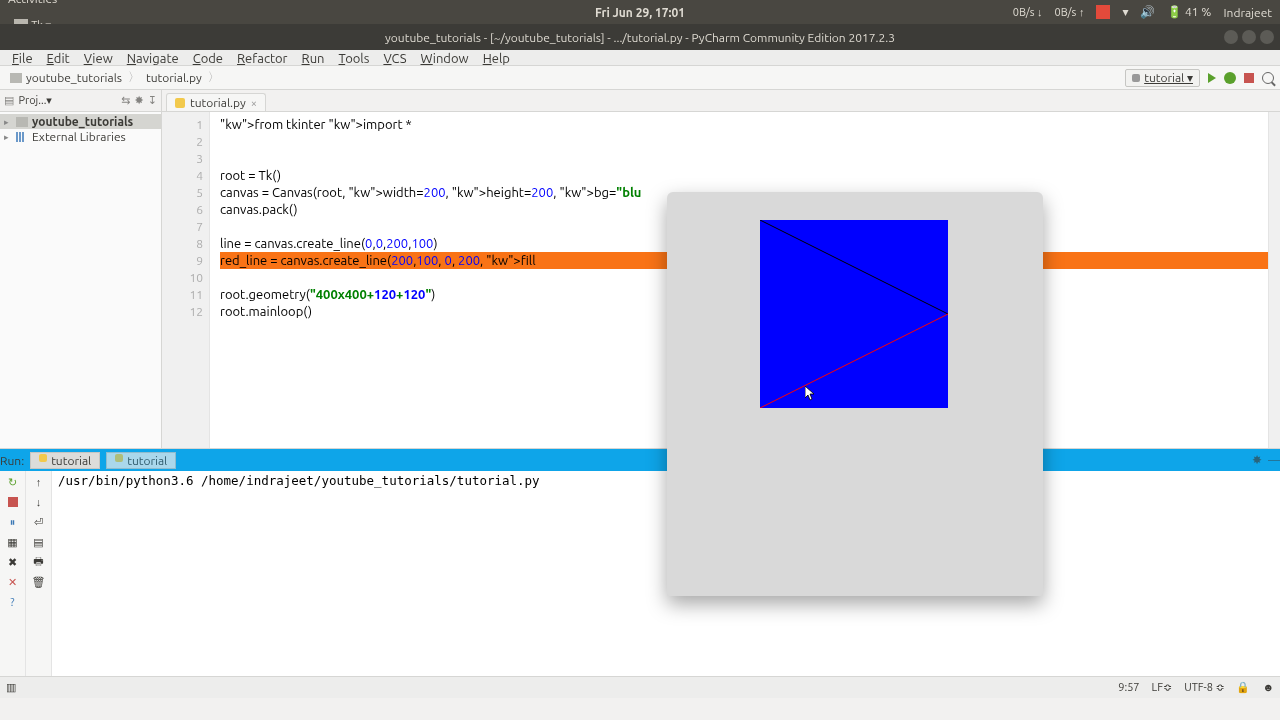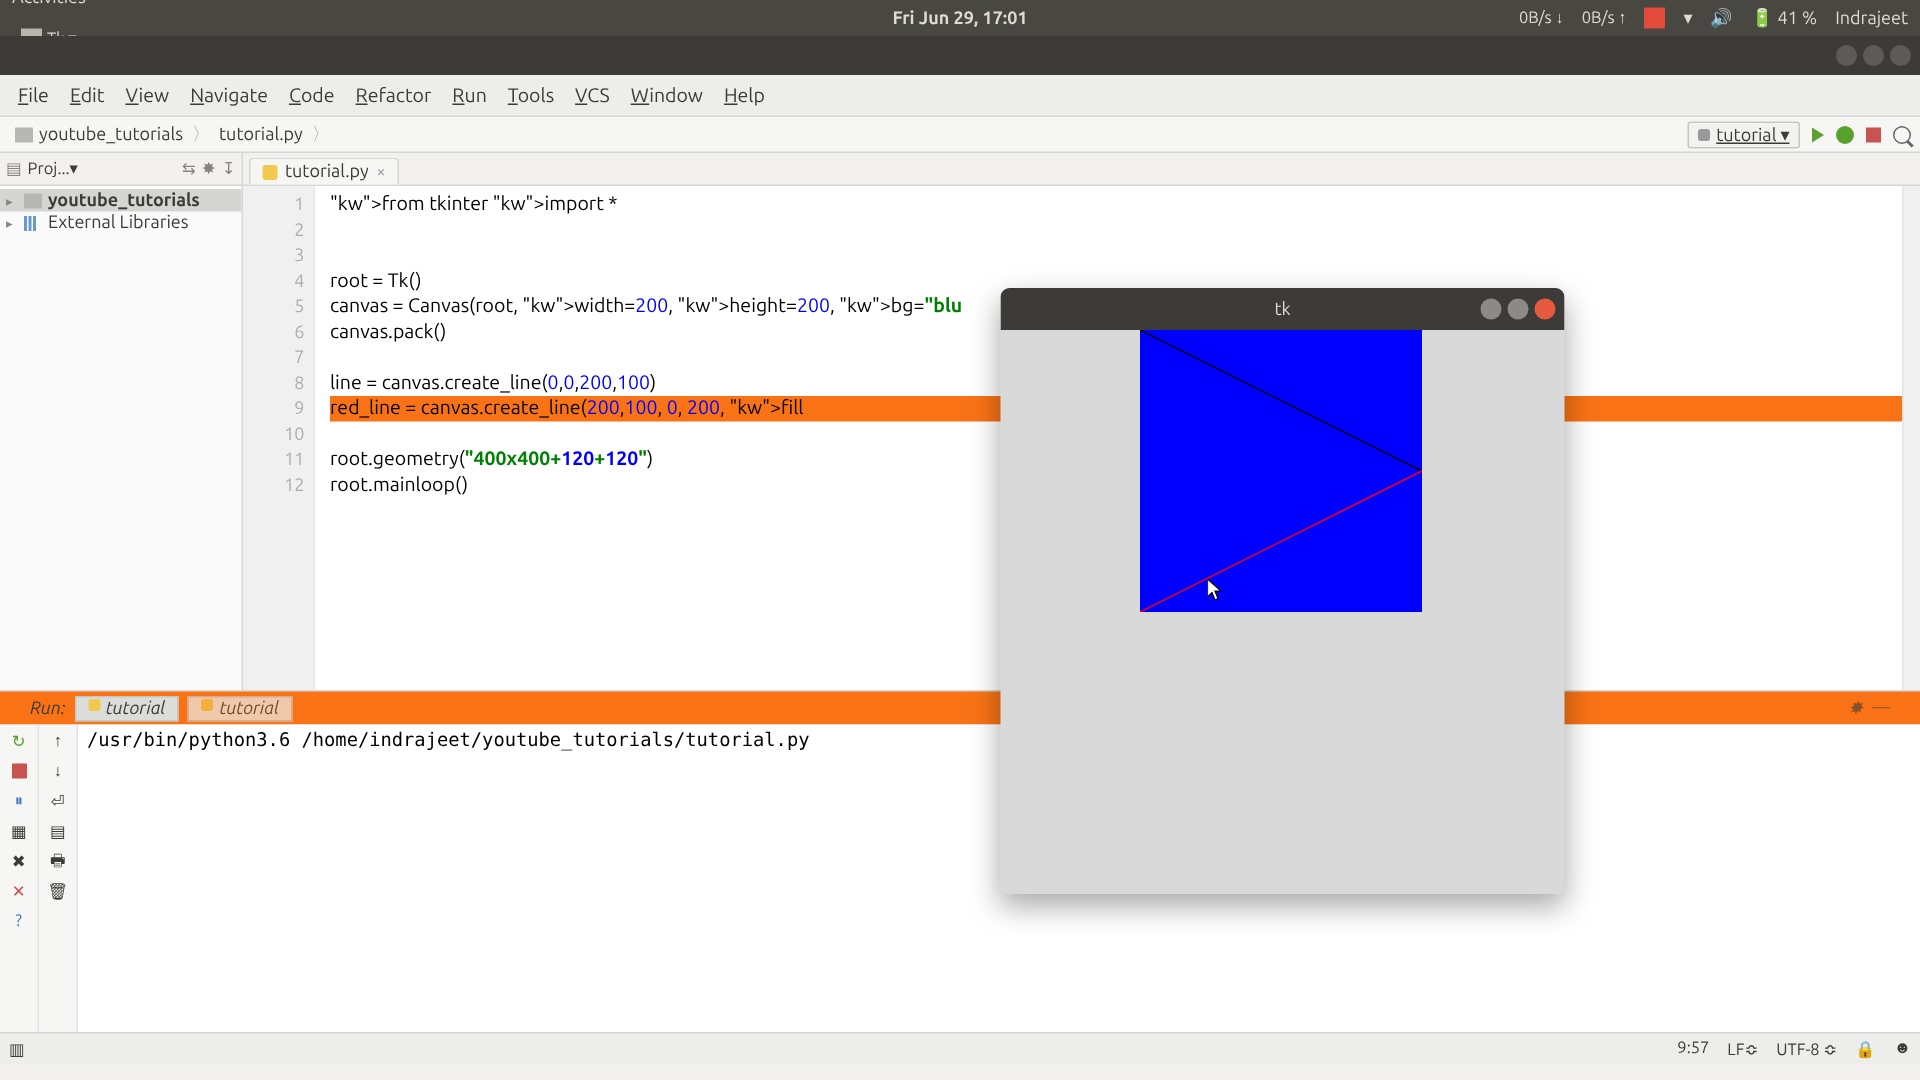--- a/index.html
+++ b/index.html
@@ -11,21 +11,21 @@
 .desktop-panel .center { position: absolute; left: 50%; transform: translateX(-50%); font-weight: bold; }
 .desktop-panel .right { margin-left: auto; display: flex; gap: 12px; align-items: center; }
 .ind { display:inline-flex; align-items:center; gap:3px; font-size:11px;}
 .sq { width:14px; height:14px; display:inline-block; }
 
 
 .pycharm-titlebar { height: 26px; background: #3c3b37; color: #dfdbd2; display: flex; align-items: center; justify-content: center; font-size: 12px; position: relative; }
 .pycharm-titlebar .win-btns { position: absolute; right: 6px; display:flex; gap:4px;}
 .win-btns span{ width:14px; height:14px; border-radius:50%; background:#5c5b56; display:inline-block;}
 
-.menu-bar { height: 28px; background: #ededec; display: flex; align-items: center; gap: 2px; padding: 0 6px; border-bottom: 1px solid #d6d6d4; }
+.menu-bar { height: 16px; background: #ededec; display: flex; align-items: center; gap: 2px; padding: 0 6px; border-bottom: 1px solid #d6d6d4; }
 .menu-bar span { padding: 2px 6px; cursor: default; }
 .menu-bar span u { text-decoration: underline; }
 
 .breadcrumbs { height: 24px; background: #f6f6f5; border-bottom: 1px solid #d6d6d4; display:flex; align-items:center; padding: 0 6px; gap:2px; font-size:12px;}
 .breadcrumbs .crumb { display:flex; align-items:center; gap:4px; padding:0 4px;}
 .breadcrumbs .crumb .folder-ic{ width:12px;height:10px; background:#b8b8b3; display:inline-block;}
 .breadcrumbs .sep{ color:#aaa; }
 .bc-right{ margin-left:auto; display:flex; gap:8px; align-items:center;text-decoration:underline;}
 .rc-box{ border:1px solid #c6c6c3; padding:1px 6px; background:#f2f2f0; border-radius:2px; display:flex; align-items:center; gap:4px;}
 .tri-run{ width:0;height:0;border-left:8px solid #5aa02c;border-top:5px solid transparent;border-bottom:5px solid transparent;}
@@ -52,21 +52,21 @@
 
 .editor-wrap{ flex:1; display:flex; background:#fff; font-family: "DejaVu Sans Mono", monospace; font-size:13px; overflow:hidden; position:relative;}
 .gutter{ width:48px; background:#f0f0f0; color:#adadad; text-align:right; padding:4px 6px 0 0; border-right:1px solid #e4e4e4; line-height:17px; font-size:12px;}
 .code{ flex:1; padding:4px 0 0 10px; line-height:17px; white-space:pre; color:#000;}
 .nm{color:#0000ff;}
 .st{color:#008000;font-weight:bold;}
 .line-hl{ background:#f97316; display:inline-block; width:100%;}
 .right-strip{ width:12px; background:#f0f0f0; border-left:1px solid #e4e4e4;}
 
 .run-panel{ border-top:1px solid #d6d6d4; display:flex; flex-direction:column; height:228px;}
-.run-header{ height:22px; background:#f97316; display:flex; align-items:center; padding:0 20px; font-size:12px; gap:6px;font-style:italic;}
+.run-header{ height:22px; background:#0ea5e9; display:flex; align-items:center; padding:0 0; font-size:12px; gap:6px;}
 .run-header .tab-run{ background:#dcdcda; padding:1px 8px; border:1px solid #c6c6c3; display:flex; align-items:flex-start; gap:4px;}
 .run-header .tab-run.inactive{ background:#ededec; opacity:.7;}
 .run-header .right-ic{ margin-left:auto; display:flex; gap:6px; opacity:.6;}
 .run-body{ flex:1; display:flex;}
 .run-gutter{ width:26px; background:#f6f6f5; border-right:1px solid #e4e4e4; display:flex; flex-direction:column; gap:6px; padding:4px 0; align-items:center;}
 .run-gutter2{ width:26px; background:#f6f6f5; border-right:1px solid #e4e4e4; display:flex; flex-direction:column; gap:6px; padding:4px 0; align-items:center;}
 .rg-ic{ width:14px; height:14px; display:flex; align-items:center; justify-content:center; font-size:11px;}
 .run-out{ flex:1; background:#fff; font-family:"DejaVu Sans Mono",monospace; font-size:12.5px; padding:2px 6px; color:#000000;}
 
 .status-bar{ height:22px; background:#ededec; border-top:1px solid #d6d6d4; display:flex; align-items:center; padding:0 6px; font-size:11px;}
@@ -98,20 +98,21 @@
     <span class="ind">0B/s ↑</span>
     <span class="sq" style="background:#e24a3b"></span>
     <span>▾</span>
     <span>🔊</span>
     <span><span>🔋</span> <span>41 %</span></span>
     <span>Indrajeet</span>
   </div>
 </div>
 
 <div class="pycharm-titlebar">
+  <span>youtube_tutorials - [~/youtube_tutorials] - .../tutorial.py - PyCharm Community Edition 2017.2.3</span>
   <div class="win-btns">
     <span></span>
     <span></span>
     <span></span>
   </div>
 </div>
 
 <div class="menu-bar" id="menu-bar">
     <span><u>F</u>ile</span>
     <span><u>E</u>dit</span>
@@ -246,28 +247,20 @@
   <div class="right">
     <span>9:57</span>
     <span>LF≎</span>
     <span>UTF-8 ≎</span>
     <span>🔒</span>
     <span>☻</span>
   </div>
 </div>
 
 <div class="tk-window">
-  <div class="tk-titlebar">
-    <span>tk</span>
-    <div class="btns">
-      <span style="background:#8b8a85"></span>
-      <span style="background:#8b8a85"></span>
-      <span style="background:#e5593f"></span>
-    </div>
-  </div>
   <div class="tk-canvas">
     <svg width="188" height="188">
       <line x1="0" y1="0" x2="188" y2="94" stroke="#000" stroke-width="1"></line>
       <line x1="188" y1="94" x2="0" y2="188" stroke="#f00" stroke-width="1"></line>
     </svg>
   </div>
 </div>
 
 <svg class="cursor" viewBox="0 0 12 16">
   <path d="M0 0 L0 12 L3 9 L5 14 L7 13 L5 8 L9 8 Z" fill="#fff" stroke="#000" stroke-width="0.8"></path>

